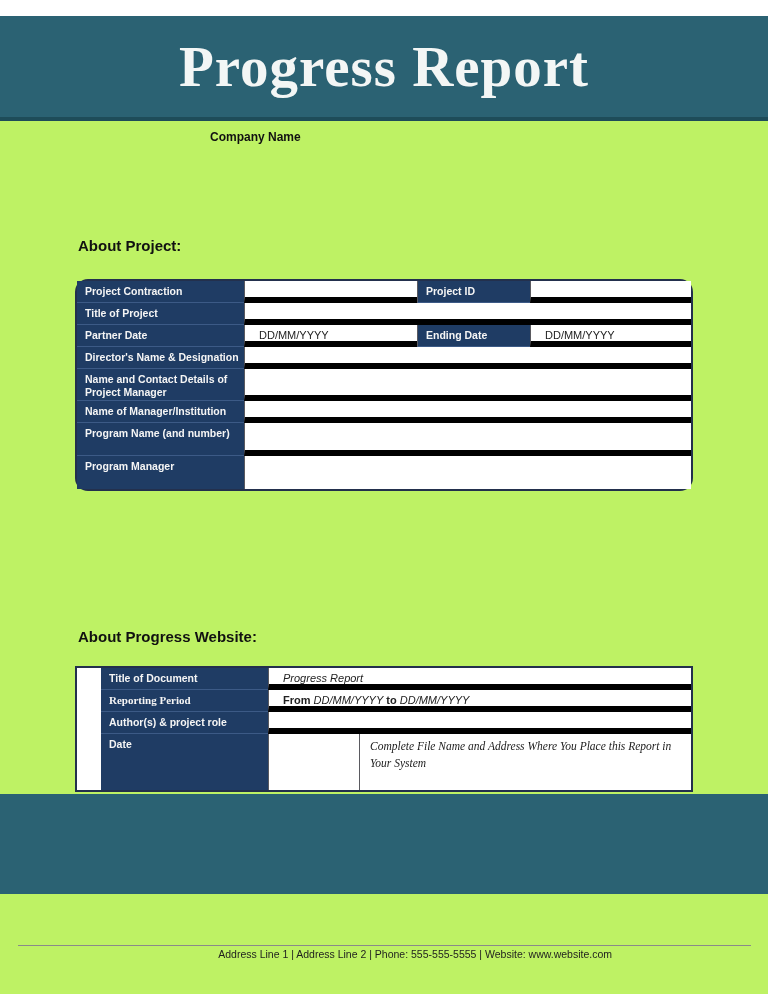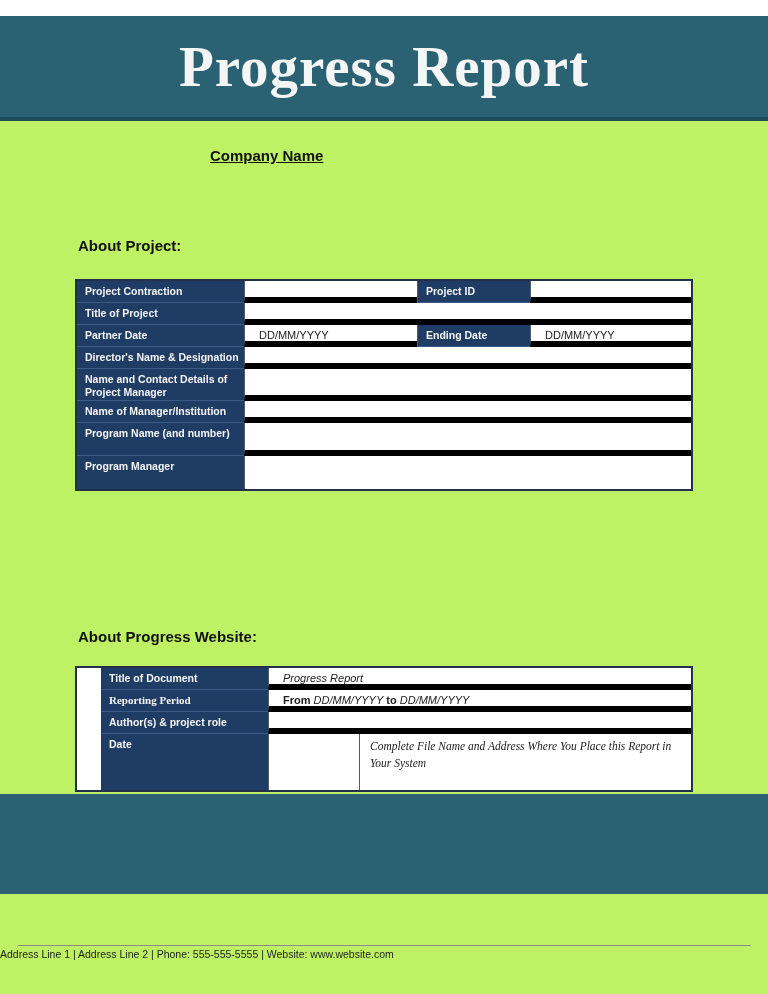--- a/index.html
+++ b/index.html
@@ -15,37 +15,37 @@
     position:absolute; left:0; top:0; width:768px; height:105px;
     background:#2b6273; border-bottom:4px solid #1e4c59;
     display:flex; align-items:center; justify-content:center;
   }
   .banner-title {
     font-family:"Liberation Serif", serif; font-weight:700;
     font-size:57px; color:#f3f6f5; letter-spacing:1px;
   }
 
   .company-name {
-    position:absolute; left:210px; top:131px;
-    font-size:15px; font-weight:700; color:#111;text-decoration:underline;
+    position:absolute; left:210px; top:114px;
+    font-size:12px; font-weight:700; color:#111;
   }
 
   .section-heading {
     position:absolute; left:78px;
     font-size:15px; font-weight:700; color:#111;
   }
   .h-about-project { top:221px; }
   .h-about-report  { top:612px; }
 
   
   .tbl {
     position:absolute; left:75px; width:618px;
     background:#ffffff; border:2px solid #23304d;
   }
-  .tbl-project { top:263px; }
+  .tbl-project { top:263px;border-radius:13px; }
   .tbl-report  { top:650px;padding-left:24px; }
   .trow { display:flex; width:100%; }
 
   .lbl {
     background:#1f3c64; color:#f5f5f5; font-weight:700; font-size:10.5px;
     padding:4px 2px 2px 8px; line-height:1.25;
     border-bottom:1px solid #3c5a86; overflow:hidden;
   }
   .lbl.nowrap { white-space:nowrap; }
   .lbl.serif { font-family:"Liberation Serif", serif; font-size:11px; }
@@ -84,21 +84,21 @@
     background:#2b6273;
   }
 
   
   .footer-rule {
     position:absolute; left:18px; top:929px; width:733px; height:0;
     border-top:1px solid #8a8a8a;
   }
   .footer-text {
     position:absolute; left:0; top:932px; width:612px;
-    text-align:left; font-size:10.5px; color:#1e1e1e;
+    text-align:right; font-size:10.5px; color:#1e1e1e;
   }
 </style>
 </head>
 <body>
 
 <div class="page">
 
   <div class="banner">
     <div class="banner-title">Progress Report</div>
   </div>

